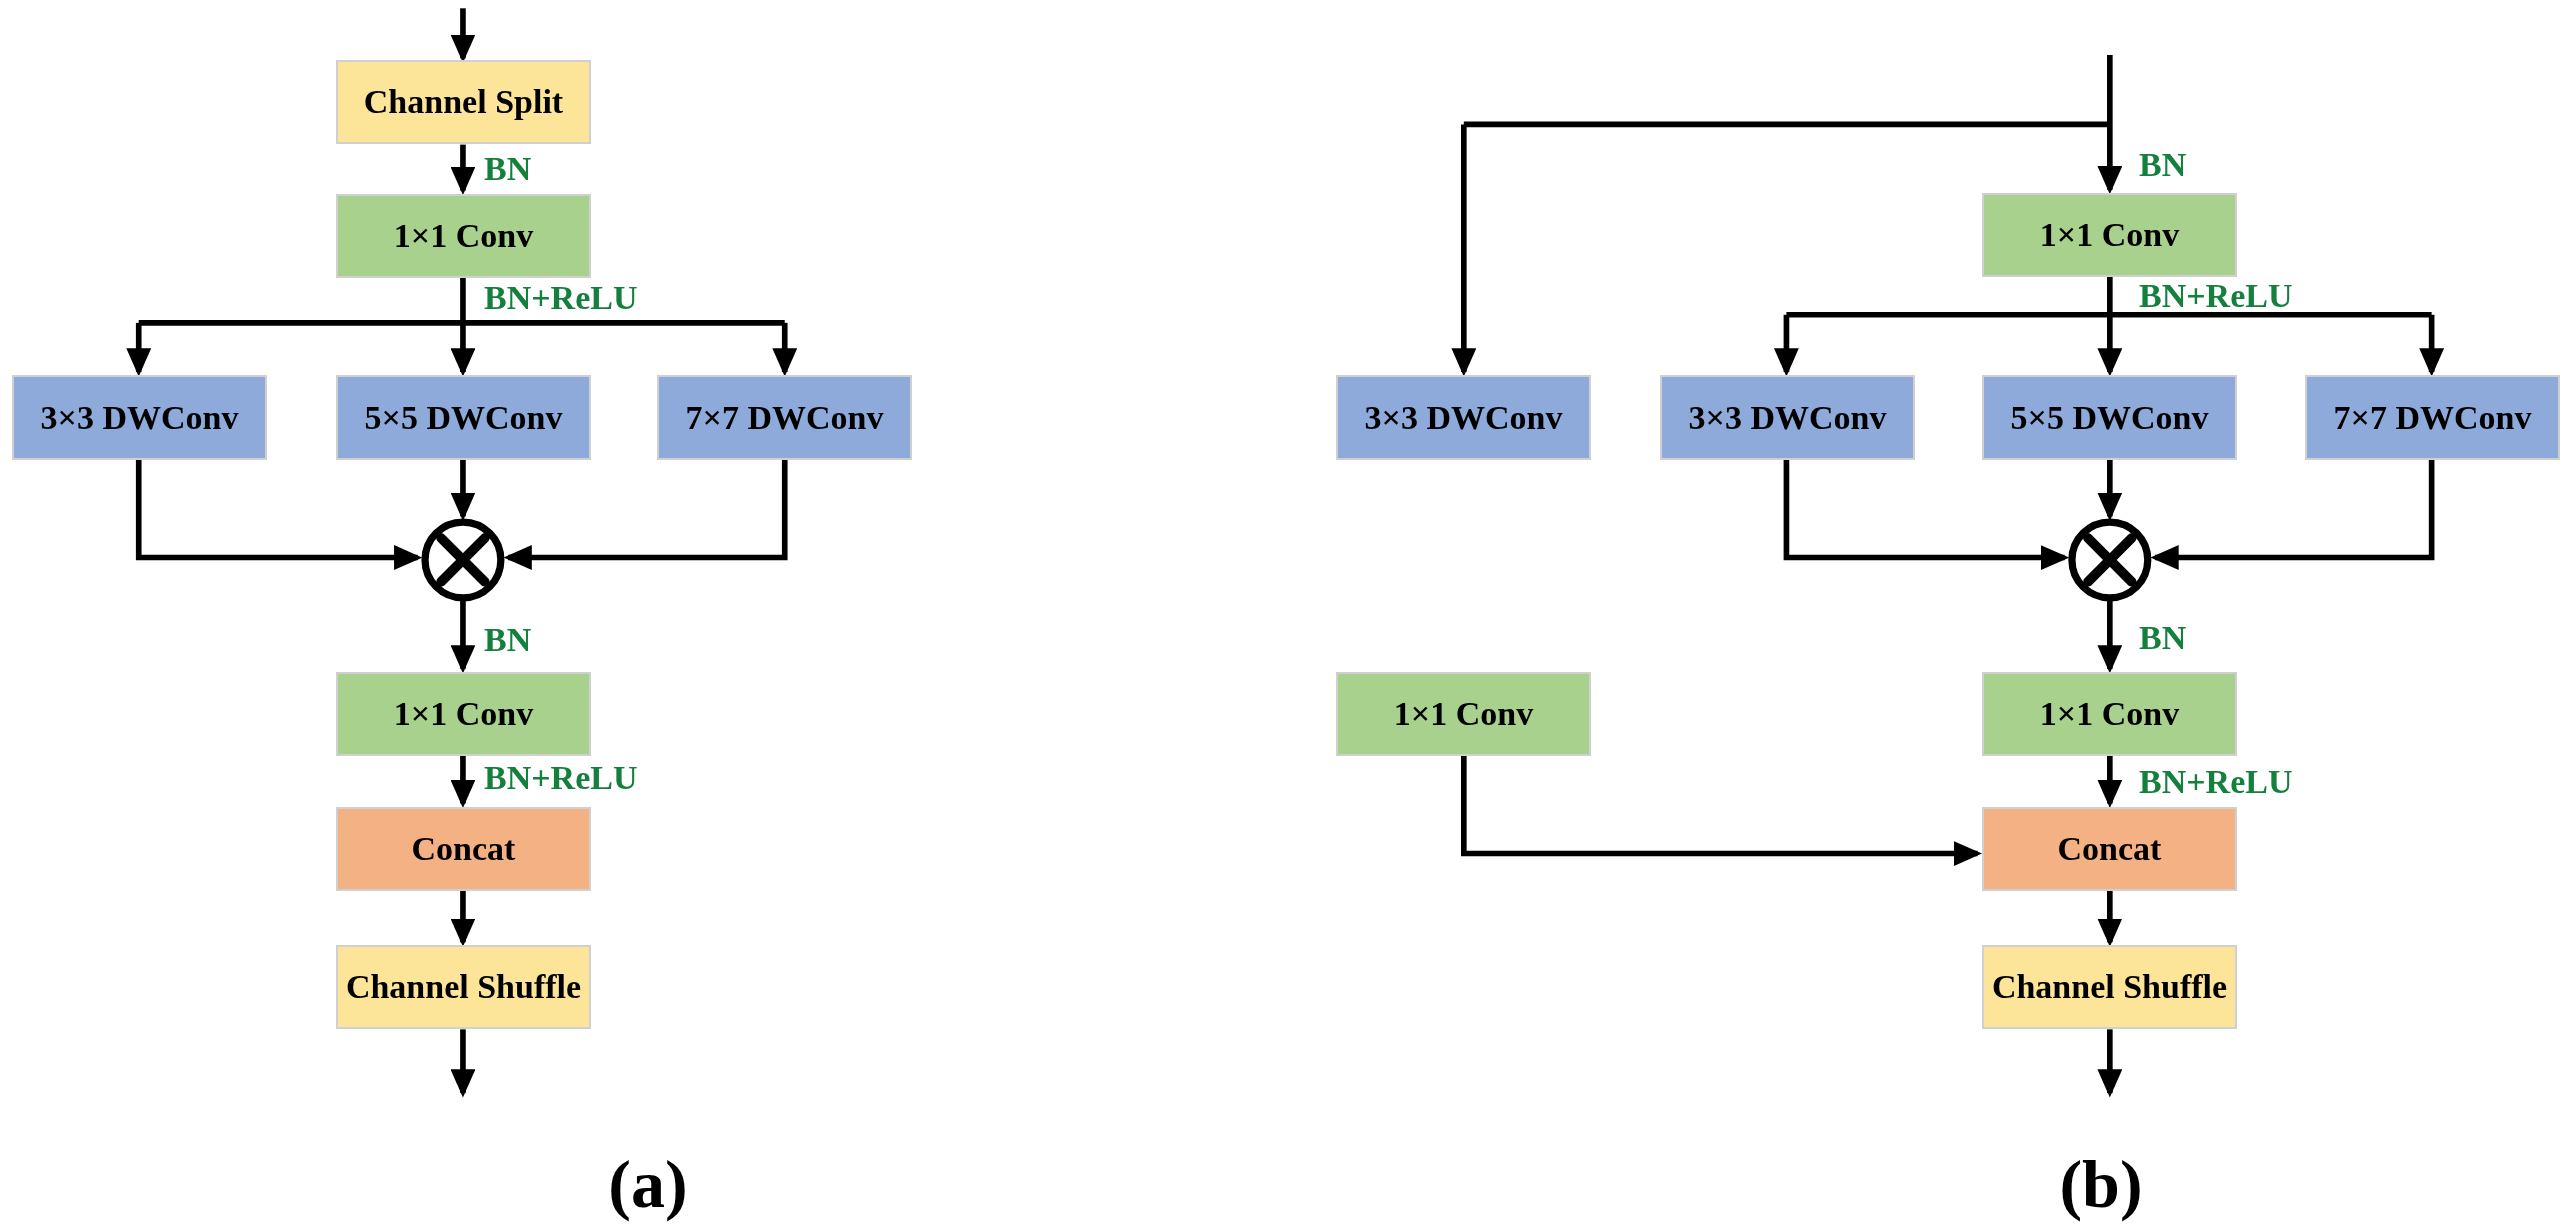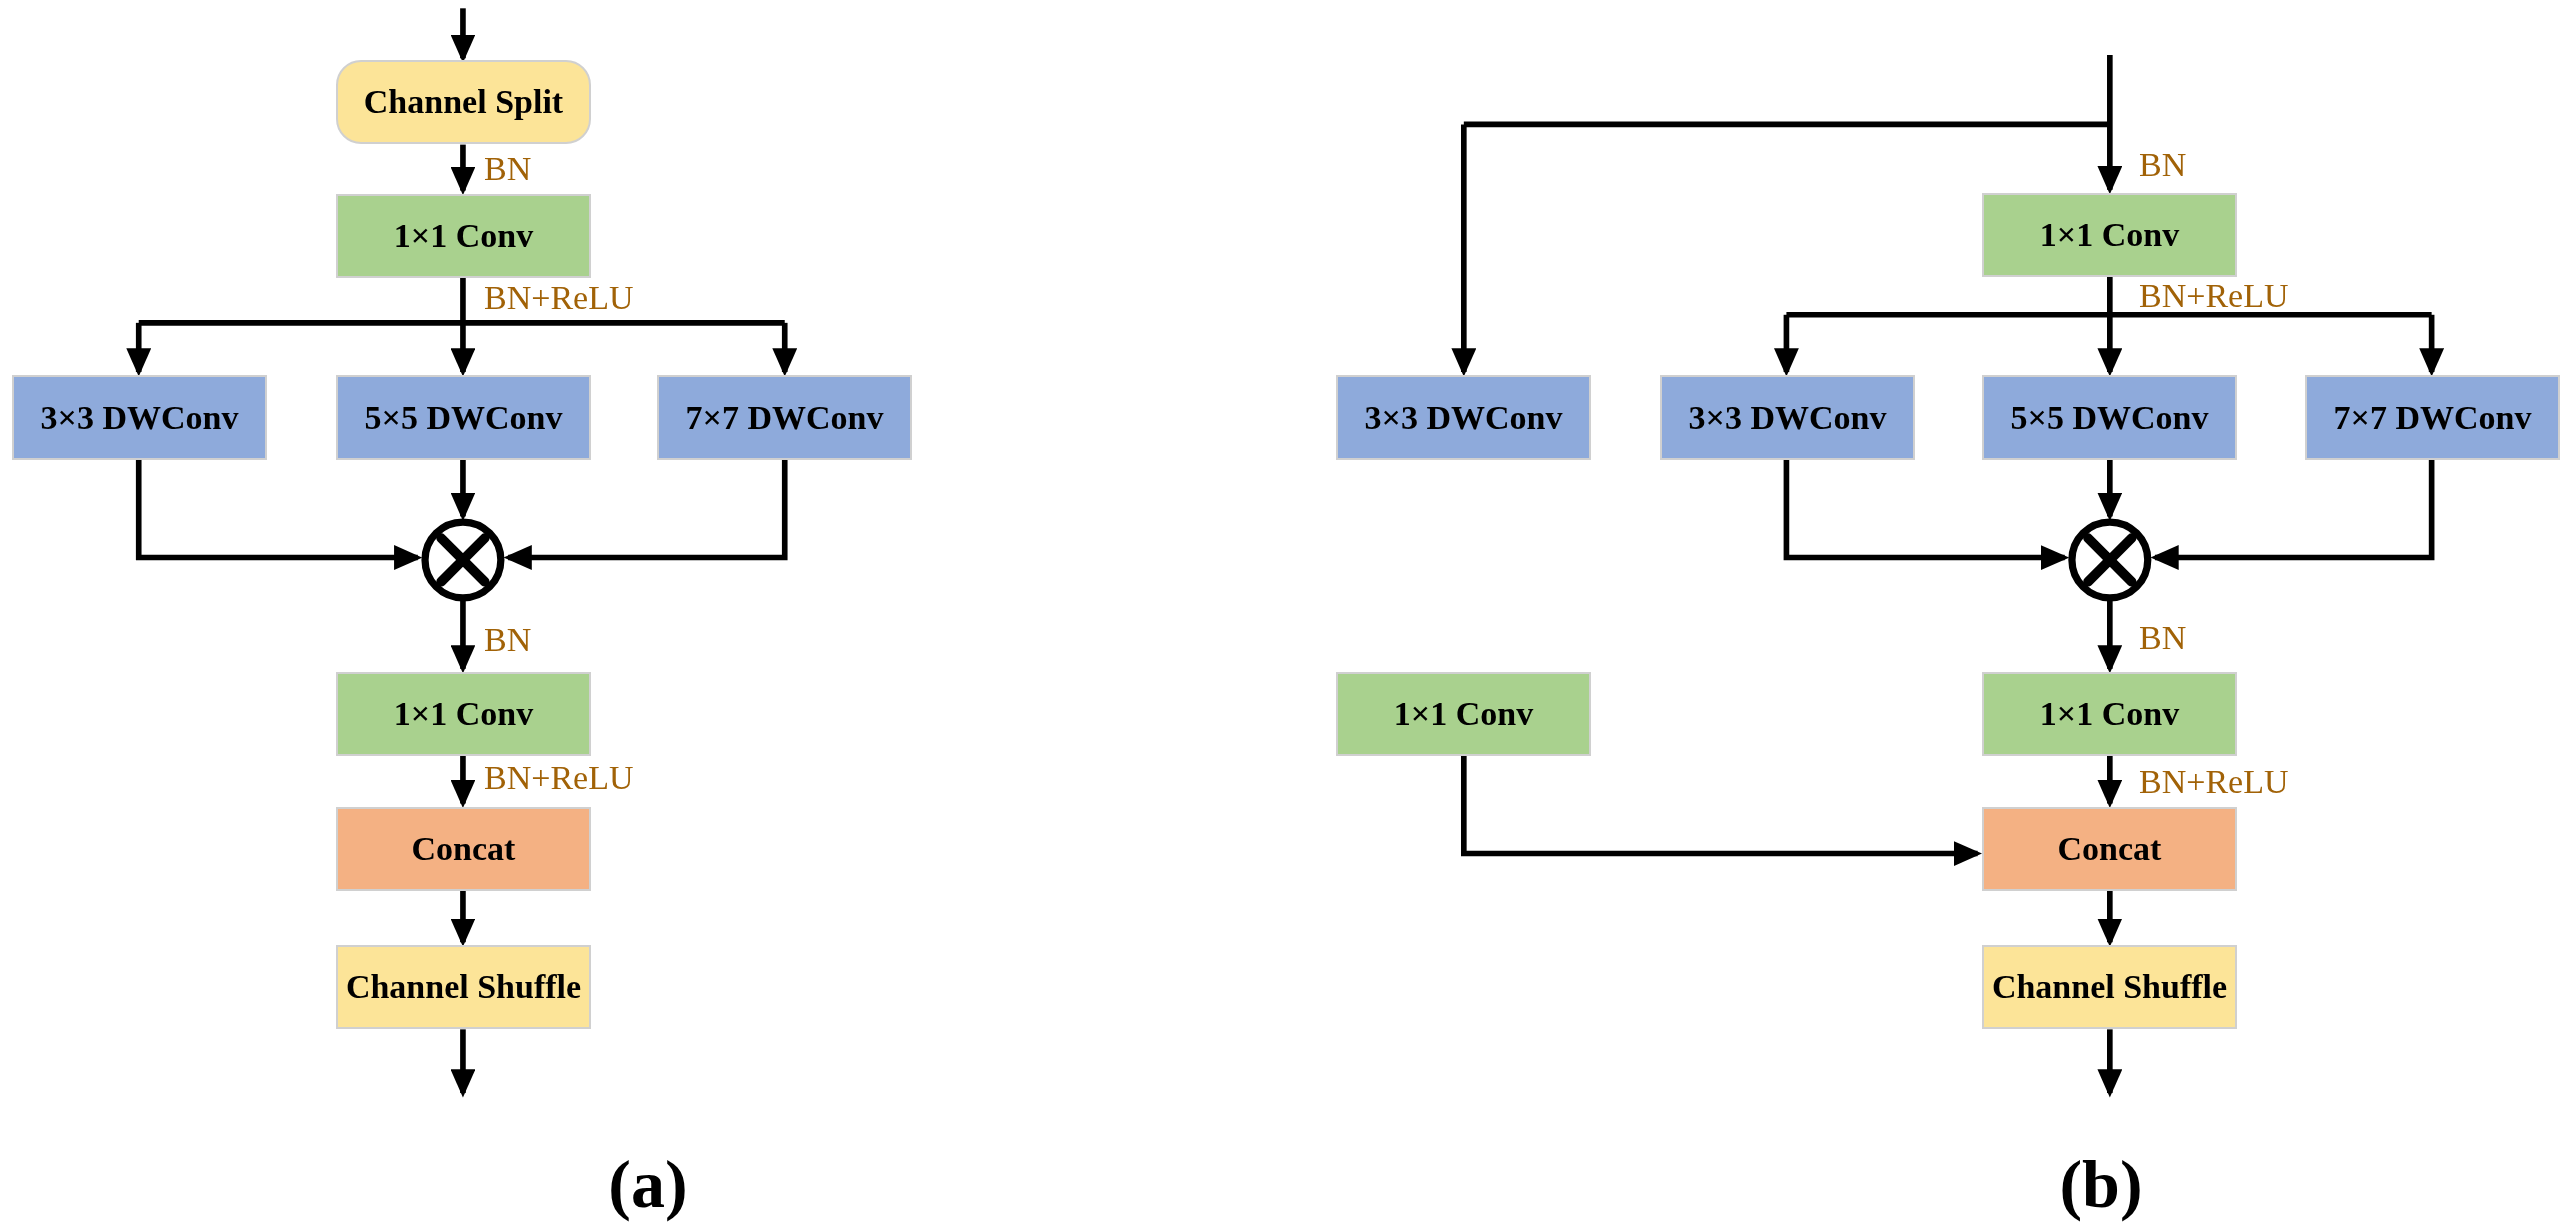--- a/index.html
+++ b/index.html
@@ -29,23 +29,23 @@
     display: flex;
     align-items: center;
     justify-content: center;
     font-weight: 700;
     font-size: 34px;
     color: #000000;
     white-space: nowrap;
   }
   .edge-label {
     position: absolute;
-    font-weight: 400;
+    font-weight: 700;
     font-size: 34px;
-    color: #a16207;
+    color: #15803d;
     white-space: nowrap;
     line-height: 1.0;
   }
   .caption {
     position: absolute;
     transform: translate(-50%, -50%);
     font-weight: 700;
     font-size: 68px;
     color: #000000;
     white-space: nowrap;
@@ -116,21 +116,21 @@
       </g>
       <path class="stroke-line" marker-end="url(#ah)" d="M2616 742 V829"></path>
       <path class="stroke-line" marker-end="url(#ah)" d="M2616 937 V996"></path>
       <path class="stroke-line" marker-end="url(#ah)" d="M1815 937 V1058 H2452"></path>
       <path class="stroke-line" marker-end="url(#ah)" d="M2616 1104 V1168"></path>
       <path class="stroke-line" marker-end="url(#ah)" d="M2616 1276 V1355"></path>
     </g>
   </svg>
 
   <div>
-    <div class="node" style="left: 336px; top: 60px; background: rgb(252, 228, 152); border-radius: 25px;">Channel Split</div>
+    <div class="node" style="left: 336px; top: 60px; background: rgb(252, 228, 152);">Channel Split</div>
     <div class="edge-label" style="left:484px; top:152px;">BN</div>
     <div class="node" style="left: 336px; top: 194px; background: rgb(169, 209, 142);">1×1 Conv</div>
     <div class="edge-label" style="left:484px; top:281px;">BN+ReLU</div>
     <div class="node" style="left: 12px; top: 375px; height: 85px; background: rgb(142, 170, 219);">3×3 DWConv</div>
     <div class="node" style="left: 336px; top: 375px; height: 85px; background: rgb(142, 170, 219);">5×5 DWConv</div>
     <div class="node" style="left: 657px; top: 375px; height: 85px; background: rgb(142, 170, 219);">7×7 DWConv</div>
     <div class="edge-label" style="left:484px; top:623px;">BN</div>
     <div class="node" style="left: 336px; top: 672px; background: rgb(169, 209, 142);">1×1 Conv</div>
     <div class="edge-label" style="left:484px; top:761px;">BN+ReLU</div>
     <div class="node" style="left: 336px; top: 807px; background: rgb(244, 177, 131);">Concat</div>

